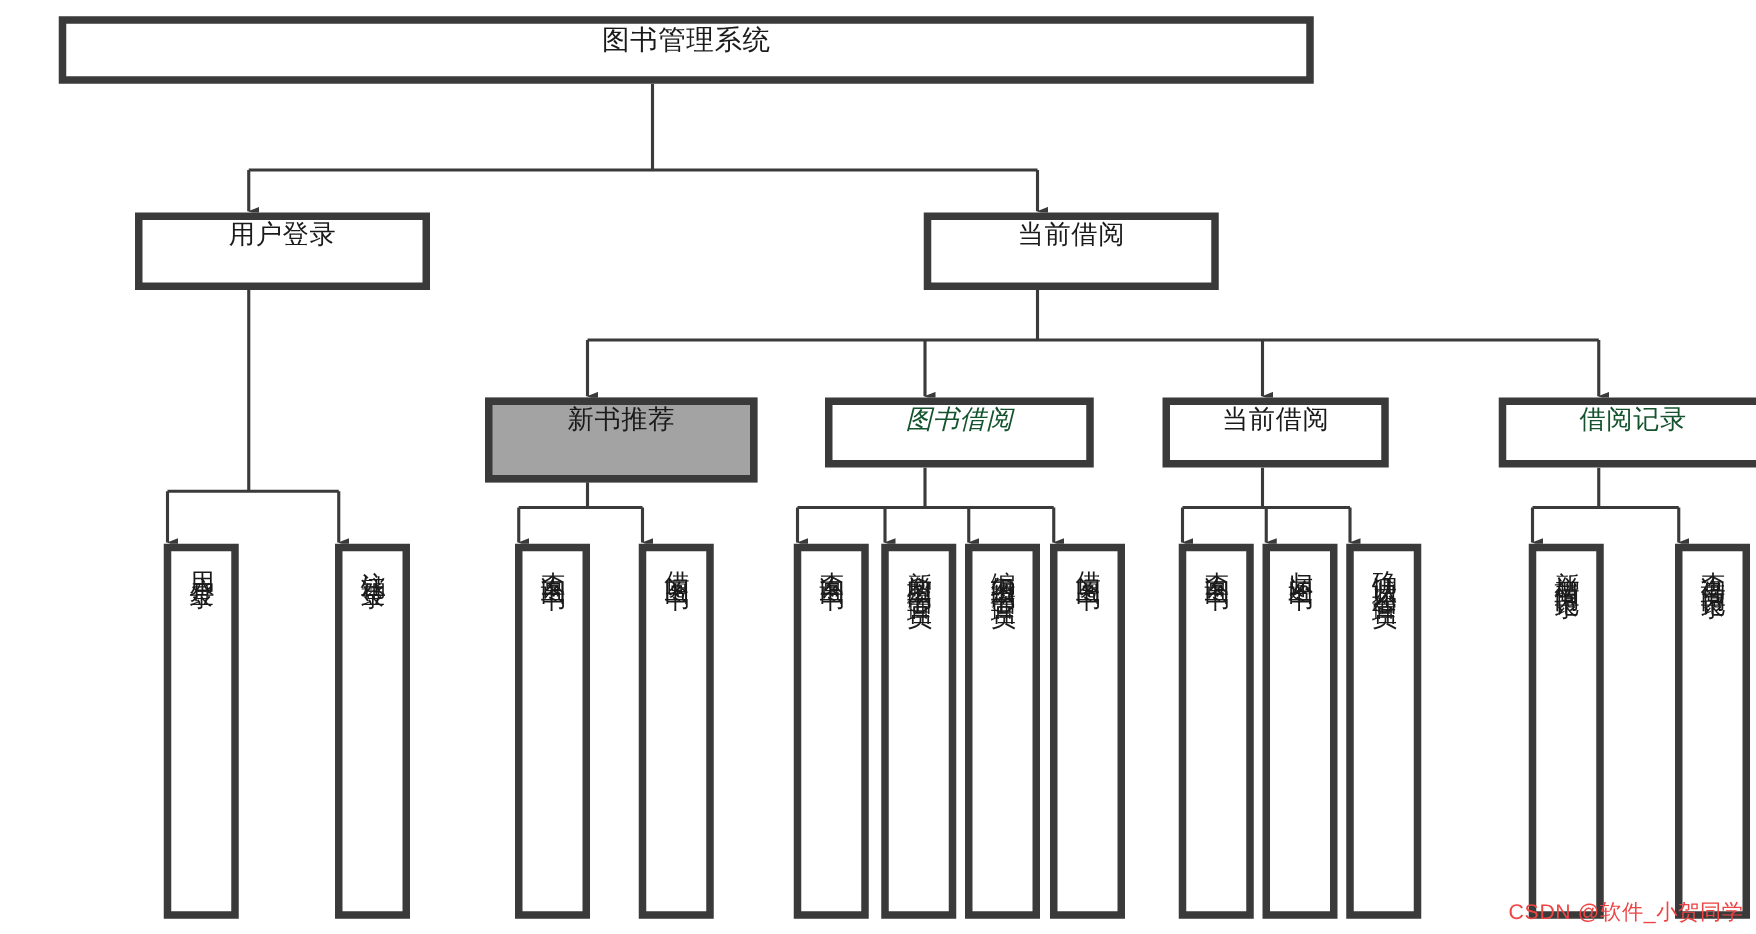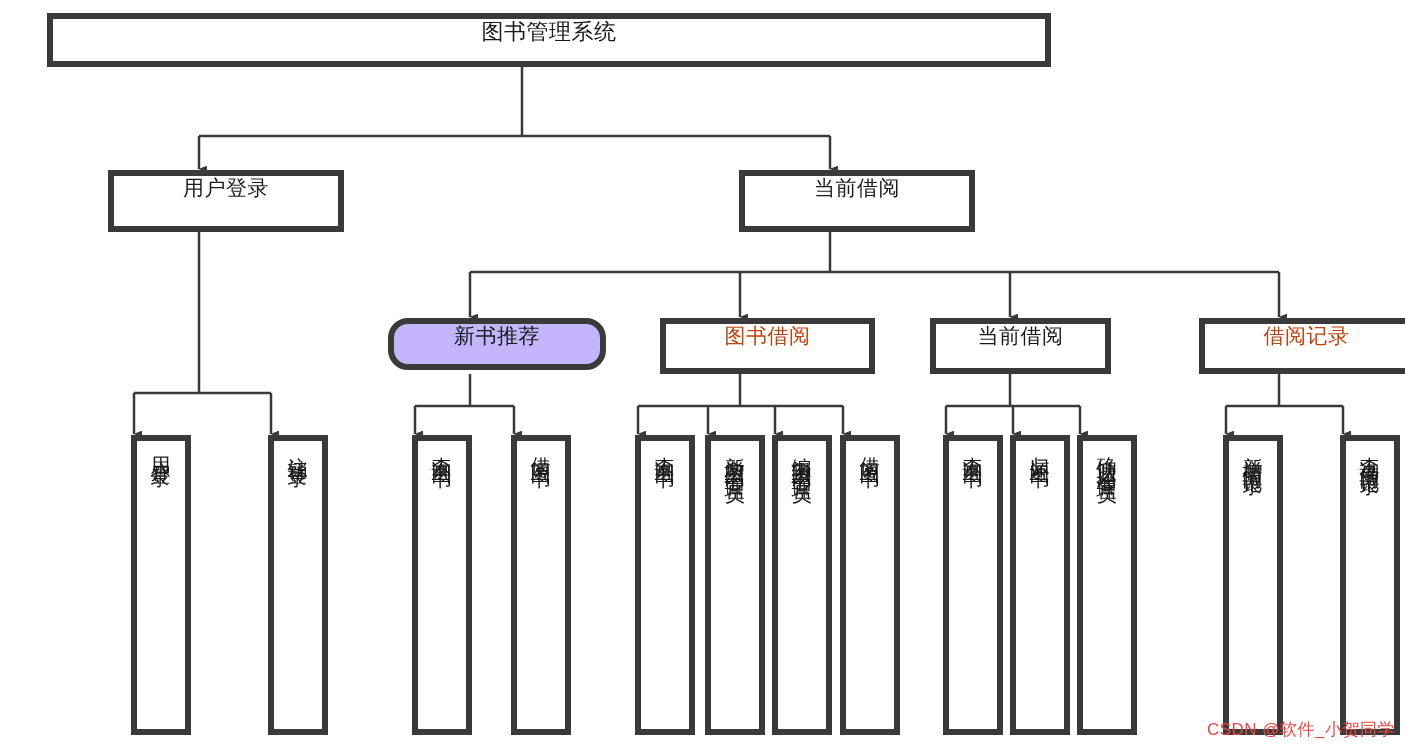--- a/index.html
+++ b/index.html
@@ -117,31 +117,31 @@
   <div id="nodes-layer">
       <div class="node root" style="left: 20px; top: 13px; width: 1004px; height: 54px; border-color: rgb(58, 58, 58); background: rgb(255, 255, 255);">
         <span class="node-label" style="color: rgb(26, 26, 26);">图书管理系统</span>
       </div>
       <div class="node" style="left: 81px; top: 170px; width: 236px; height: 62px; border-color: rgb(58, 58, 58); background: rgb(255, 255, 255);">
         <span class="node-label" style="color: rgb(26, 26, 26);">用户登录</span>
       </div>
       <div class="node" style="left: 712px; top: 170px; width: 236px; height: 62px; border-color: rgb(58, 58, 58); background: rgb(255, 255, 255);">
         <span class="node-label" style="color: rgb(26, 26, 26);">当前借阅</span>
       </div>
-      <div class="node" style="left: 361px; top: 318px; width: 218px; height: 52px; border-color: rgb(58, 58, 58); background: #c4b5fd; border-radius: 20px;">
+      <div class="node" style="left: 361px; top: 318px; width: 218px; height: 68px; border-color: rgb(58, 58, 58); background: #a3a3a3;">
         <span class="node-label" style="color: rgb(26, 26, 26);">新书推荐</span>
       </div>
       <div class="node" style="left: 633px; top: 318px; width: 215px; height: 56px; border-color: rgb(58, 58, 58); background: rgb(255, 255, 255);">
-        <span class="node-label" style="color: #c2410c;">图书借阅</span>
+        <span class="node-label" style="color: #14532d; font-style: italic;">图书借阅</span>
       </div>
       <div class="node" style="left: 903px; top: 318px; width: 181px; height: 56px; border-color: rgb(58, 58, 58); background: rgb(255, 255, 255);">
         <span class="node-label" style="color: rgb(26, 26, 26);">当前借阅</span>
       </div>
       <div class="node" style="left: 1172px; top: 318px; width: 215px; height: 56px; border-color: rgb(58, 58, 58); background: rgb(255, 255, 255);">
-        <span class="node-label" style="color: #c2410c;">借阅记录</span>
+        <span class="node-label" style="color: #14532d;">借阅记录</span>
       </div>
       <div class="node vertical" style="left: 104px; top: 435px; width: 60px; height: 300px; border-color: rgb(58, 58, 58); background: rgb(255, 255, 255);">
         <span class="node-label" style="color: rgb(26, 26, 26);">用户登录</span>
       </div>
       <div class="node vertical" style="left: 241px; top: 435px; width: 60px; height: 300px; border-color: rgb(58, 58, 58); background: rgb(255, 255, 255);">
         <span class="node-label" style="color: rgb(26, 26, 26);">注销登录</span>
       </div>
       <div class="node vertical" style="left: 385px; top: 435px; width: 60px; height: 300px; border-color: rgb(58, 58, 58); background: rgb(255, 255, 255);">
         <span class="node-label" style="color: rgb(26, 26, 26);">查询图书</span>
       </div>

